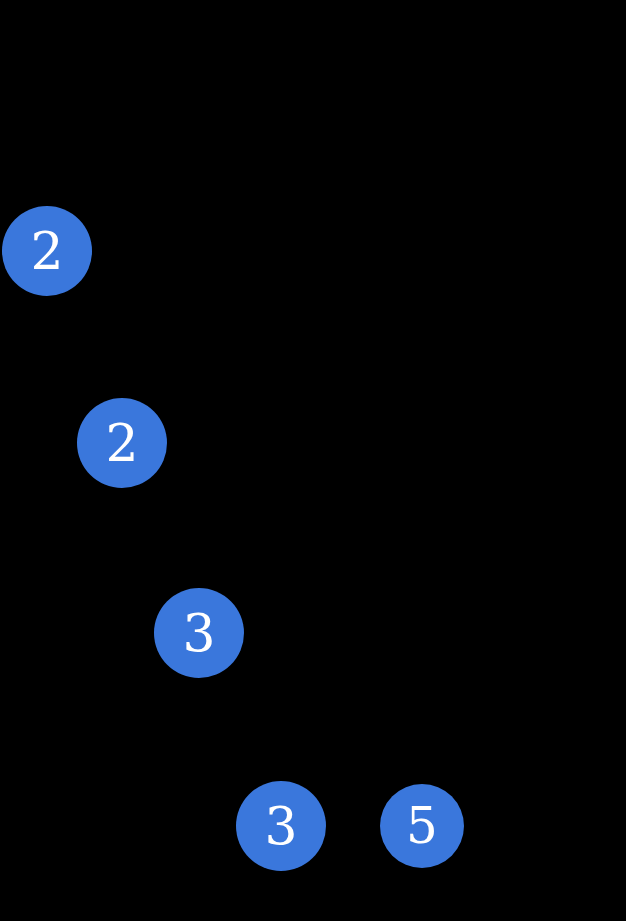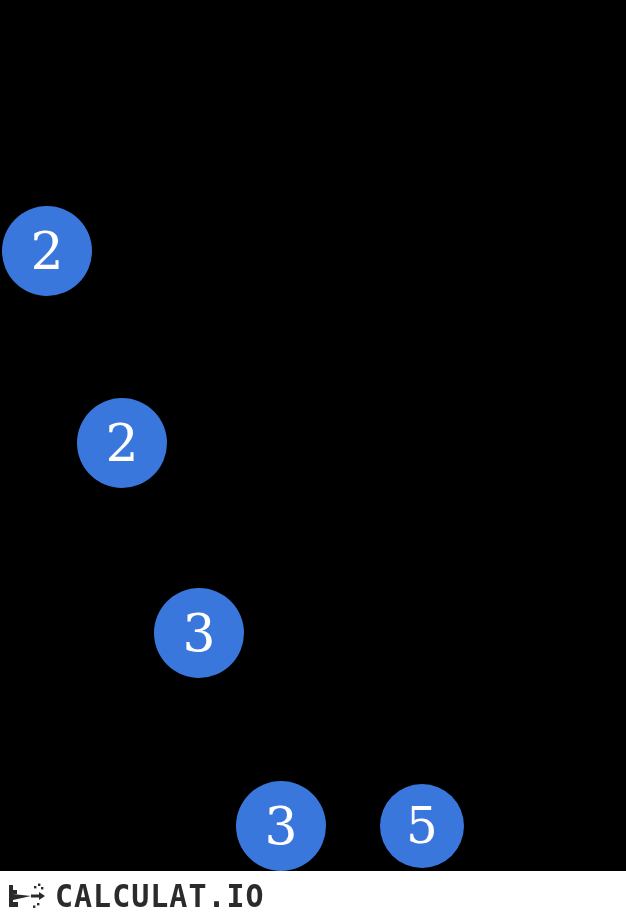--- a/index.html
+++ b/index.html
@@ -97,34 +97,14 @@
         <span class="node-label" style="font-size: 52px; color: rgb(255, 255, 255);">3</span>
       </div>
       <div class="node" style="left: 236px; top: 781px; width: 90px; height: 90px; background: rgb(58, 119, 220);">
         <span class="node-label" style="font-size: 52px; color: rgb(255, 255, 255);">3</span>
       </div>
       <div class="node" style="left: 380px; top: 784px; width: 84px; height: 84px; background: rgb(58, 119, 220);">
         <span class="node-label" style="font-size: 50px; color: rgb(255, 255, 255);">5</span>
       </div>
     </div>
 
-  <div class="watermark-bar">
-    <div class="watermark-logo">
-      <svg class="logo-icon" viewBox="0 0 44 30" aria-hidden="true">
-        <g fill="#2b2b2b">
-          <rect x="2" y="4" width="4" height="22"></rect>
-          <rect x="6" y="21" width="5" height="5"></rect>
-          <rect x="6" y="9" width="4" height="4"></rect>
-          <path d="M6 13 L24 15 L6 19 Z"></path>
-          <rect x="24" y="13.5" width="8" height="3"></rect>
-          <path d="M32 11 L38 15 L32 19 Z"></path>
-          <rect x="27" y="5" width="2.4" height="2.4"></rect>
-          <rect x="31" y="2.6" width="2.4" height="2.4"></rect>
-          <rect x="34" y="6" width="2.4" height="2.4"></rect>
-          <rect x="30" y="22" width="2.4" height="2.4"></rect>
-          <rect x="26" y="24.5" width="2.4" height="2.4"></rect>
-        </g>
-      </svg>
-      <span class="logo-text">CALCULAT.IO</span>
-    </div>
-  </div>
 
 </div>
 
 </body></html>

